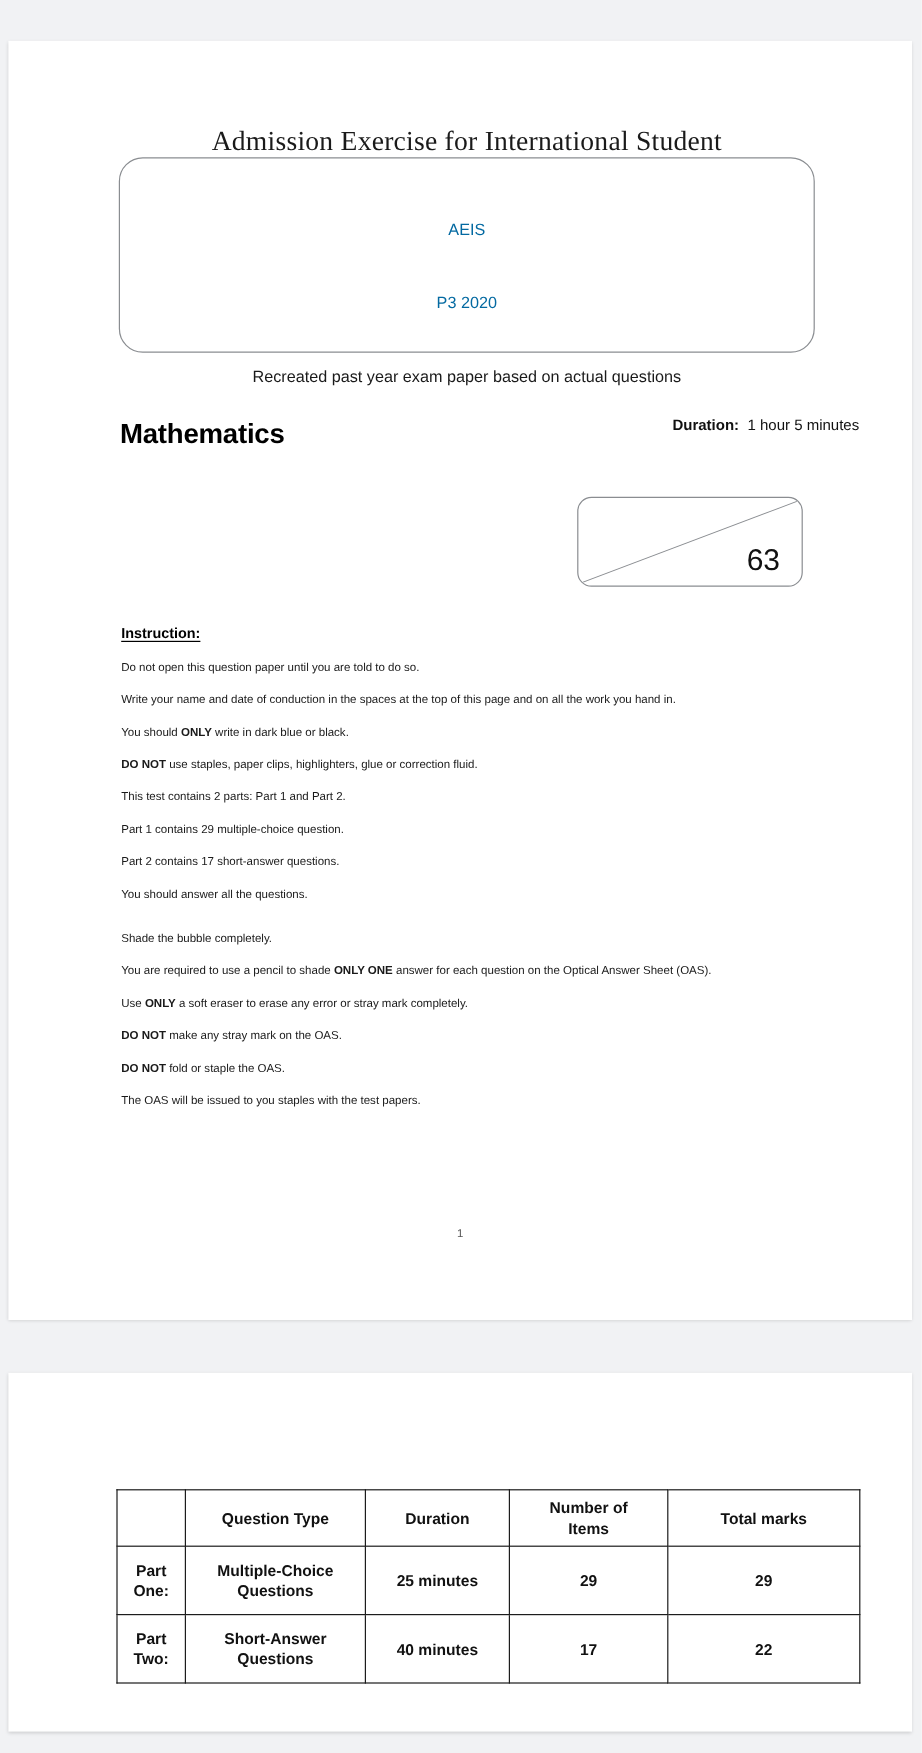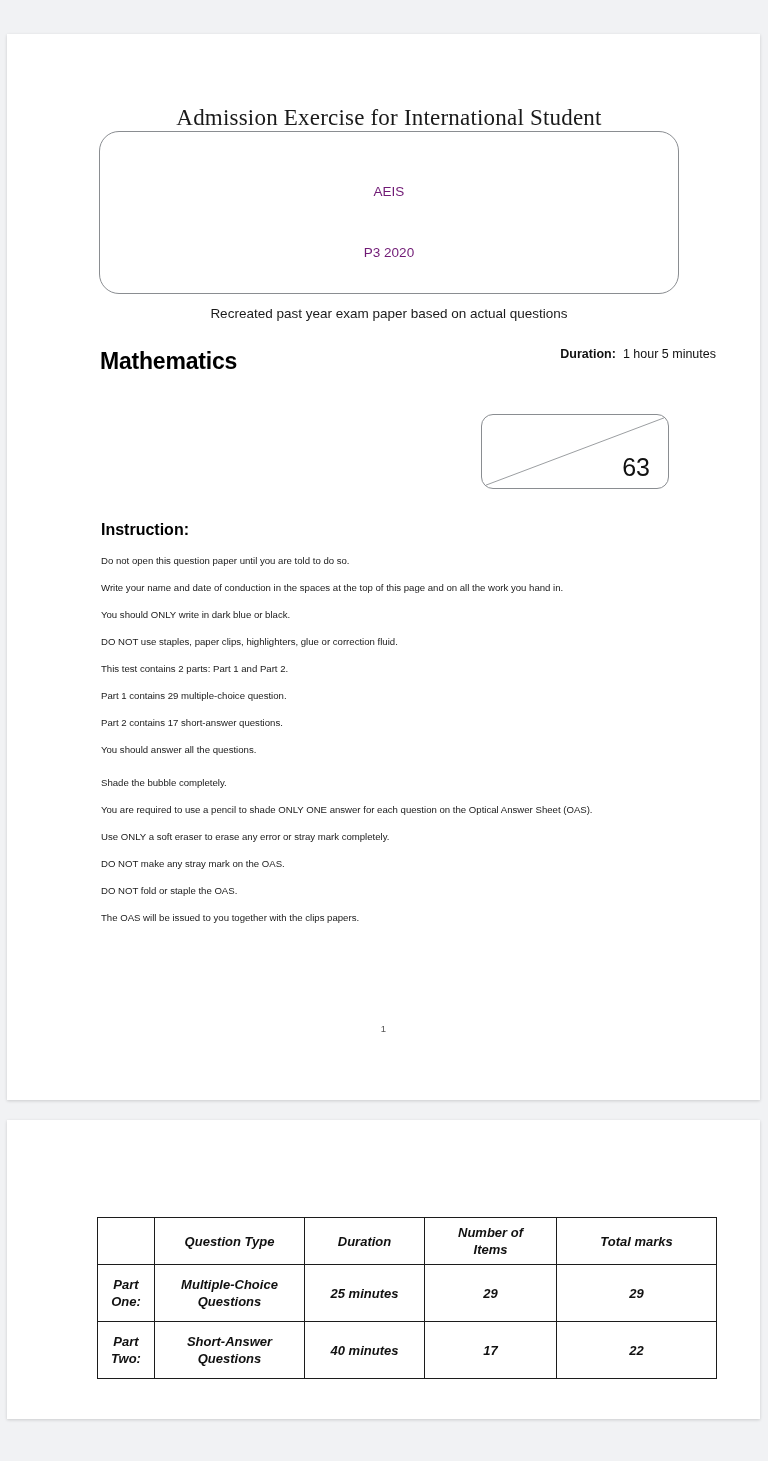--- a/index.html
+++ b/index.html
@@ -23,21 +23,21 @@
   
   .page {
     position: absolute;
     left: 7px;
     width: 753px;
     background: #ffffff;
     box-shadow: 0 1px 3px rgba(0,0,0,0.16);
     overflow: hidden;
   }
   #page-1 { top: 34px;   height: 1066px; }
-  #page-2 { top: 1120px; height: 299px; font-style: italic;  }
+  #page-2 { top: 1144px; height: 299px;  }
 
   .page-inner {
     position: relative;
     width: 100%;
     height: 100%;
   }
 
   
   .title-box {
     position: absolute;
@@ -57,21 +57,21 @@
   .title-main {
     font-family: "Liberation Serif", serif;
     font-size: 23px;
     color: #1a1a1a;
     letter-spacing: 0.2px;
     margin-bottom: 10px;
   }
   .title-sub {
     font-family: "Liberation Sans", sans-serif;
     font-size: 13.5px;
-    color: #701a75;
+    color: #0369a1;
     line-height: 21px;
   }
   .title-note {
     font-family: "Liberation Sans", sans-serif;
     font-size: 13.5px;
     color: #1a1a1a;
     margin-top: 3px;
   }
 
   
@@ -126,34 +126,35 @@
   
   .section {
     position: absolute;
     left: 92px;
     width: 580px;
   }
   #instruction-section { top: 487px; }
   #oas-section { top: 743px; }
 
   .section-heading {
-    font-size: 16px;
+    font-size: 12px;
     font-weight: bold;
     color: #000;
+    text-decoration: underline;
     text-underline-offset: 2px;
     margin: 0 0 16px 2px;
   }
   .para {
     font-size: 9.6px;
     color: #1a1a1a;
     line-height: 12px;
     margin: 0 0 15px 2px;
   }
   .para:last-child { margin-bottom: 0; }
-  .para b { font-weight: normal; }
+  .para b { font-weight: bold; }
 
   
   .page-number {
     position: absolute;
     left: 0;
     right: 0;
     top: 989px;
     text-align: center;
     font-size: 9.5px;
     color: #555;
@@ -227,21 +228,21 @@
         <p class="para">Part 2 contains 17 short-answer questions.</p>
         <p class="para">You should answer all the questions.</p>
       </div>
 
       <div class="section" id="oas-section">
         <p class="para">Shade the bubble completely.</p>
         <p class="para">You are required to use a pencil to shade <b>ONLY ONE</b> answer for each question on the Optical Answer Sheet (OAS).</p>
         <p class="para">Use <b>ONLY</b> a soft eraser to erase any error or stray mark completely.</p>
         <p class="para"><b>DO NOT</b> make any stray mark on the OAS.</p>
         <p class="para"><b>DO NOT</b> fold or staple the OAS.</p>
-        <p class="para">The OAS will be issued to you together with the clips papers.</p>
+        <p class="para">The OAS will be issued to you staples with the test papers.</p>
       </div>
 
       <div class="page-number">1</div>
 
     </div>
   </div>
 
   <div class="page" id="page-2">
     <div class="page-inner">
 

